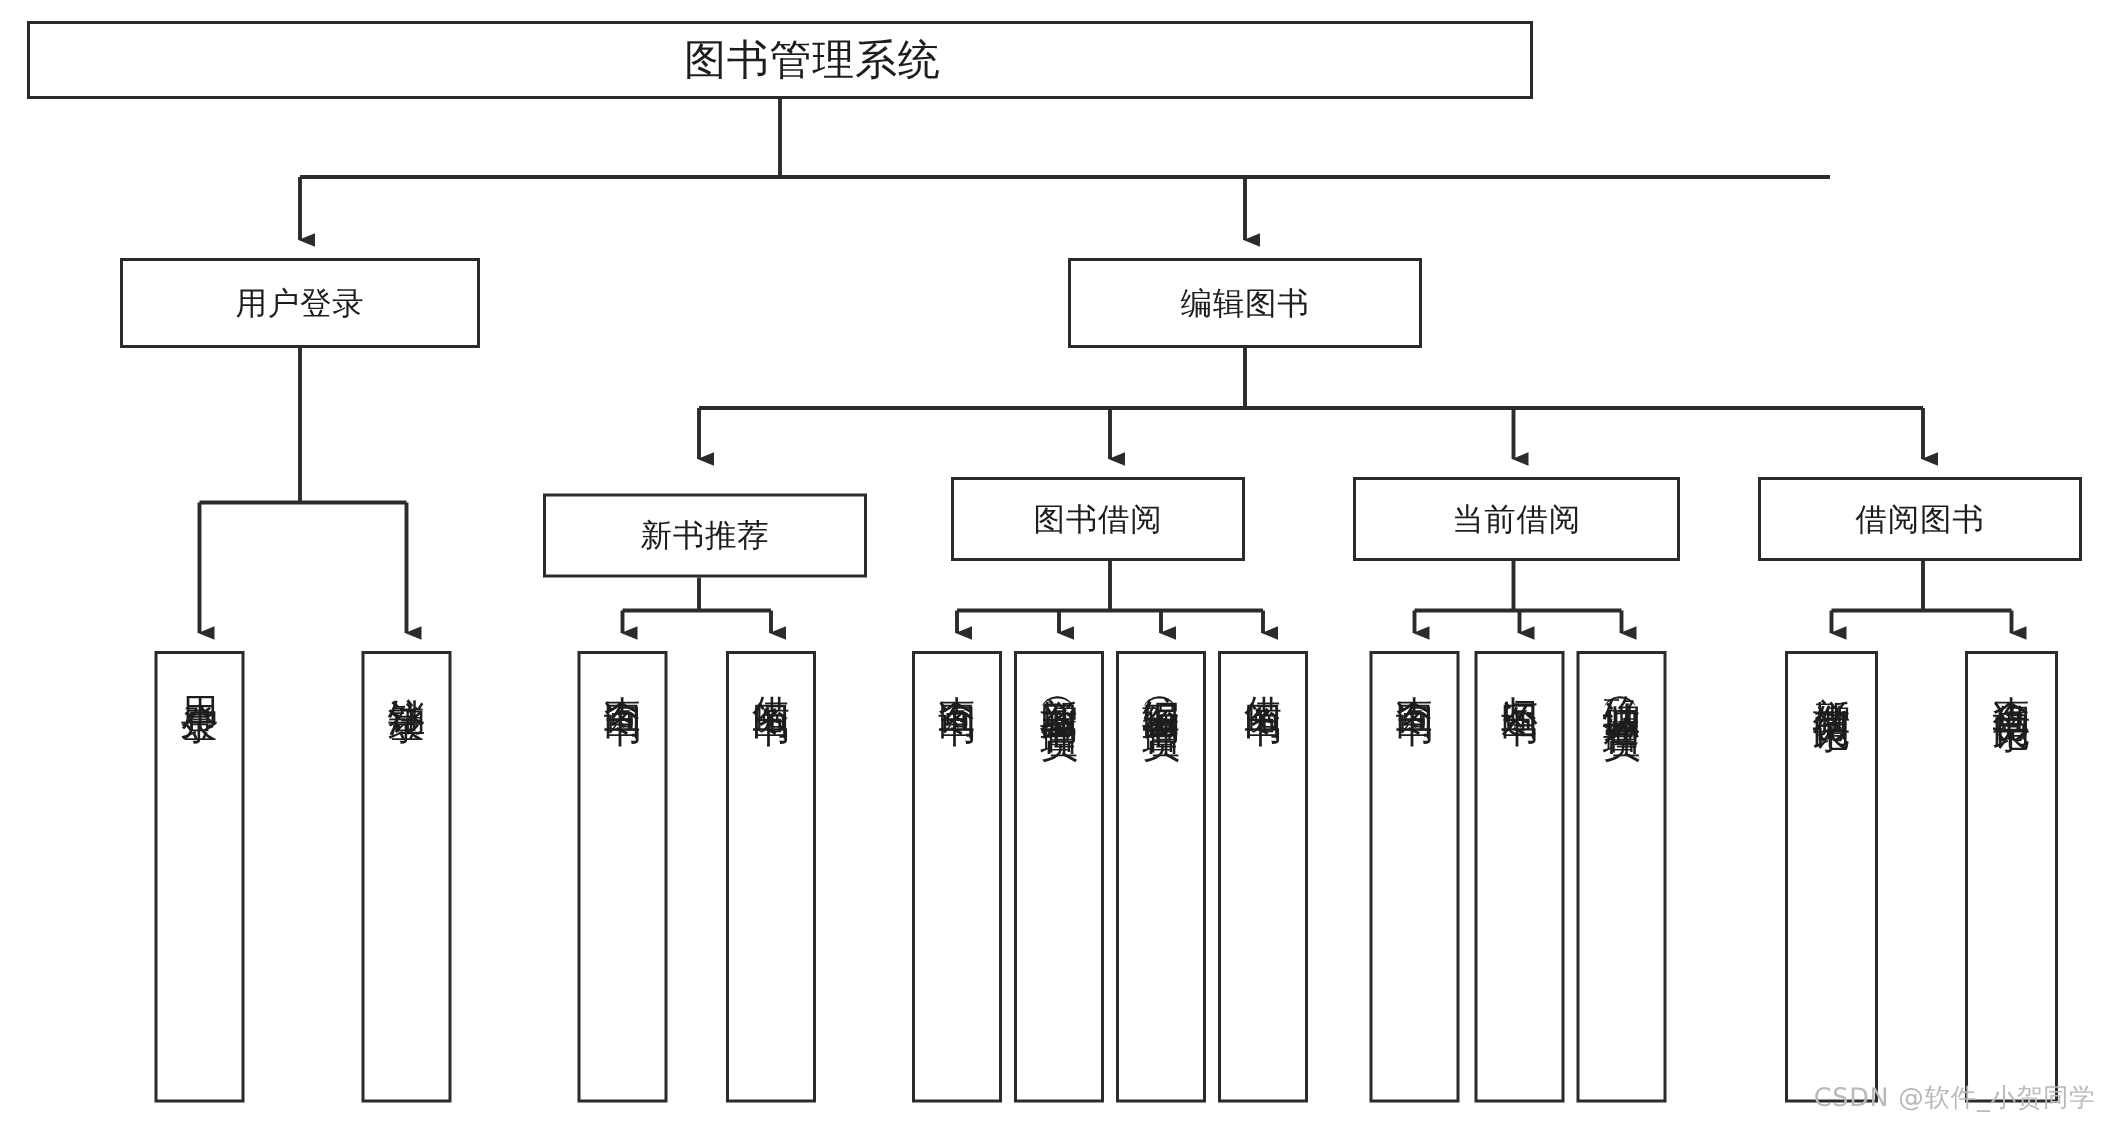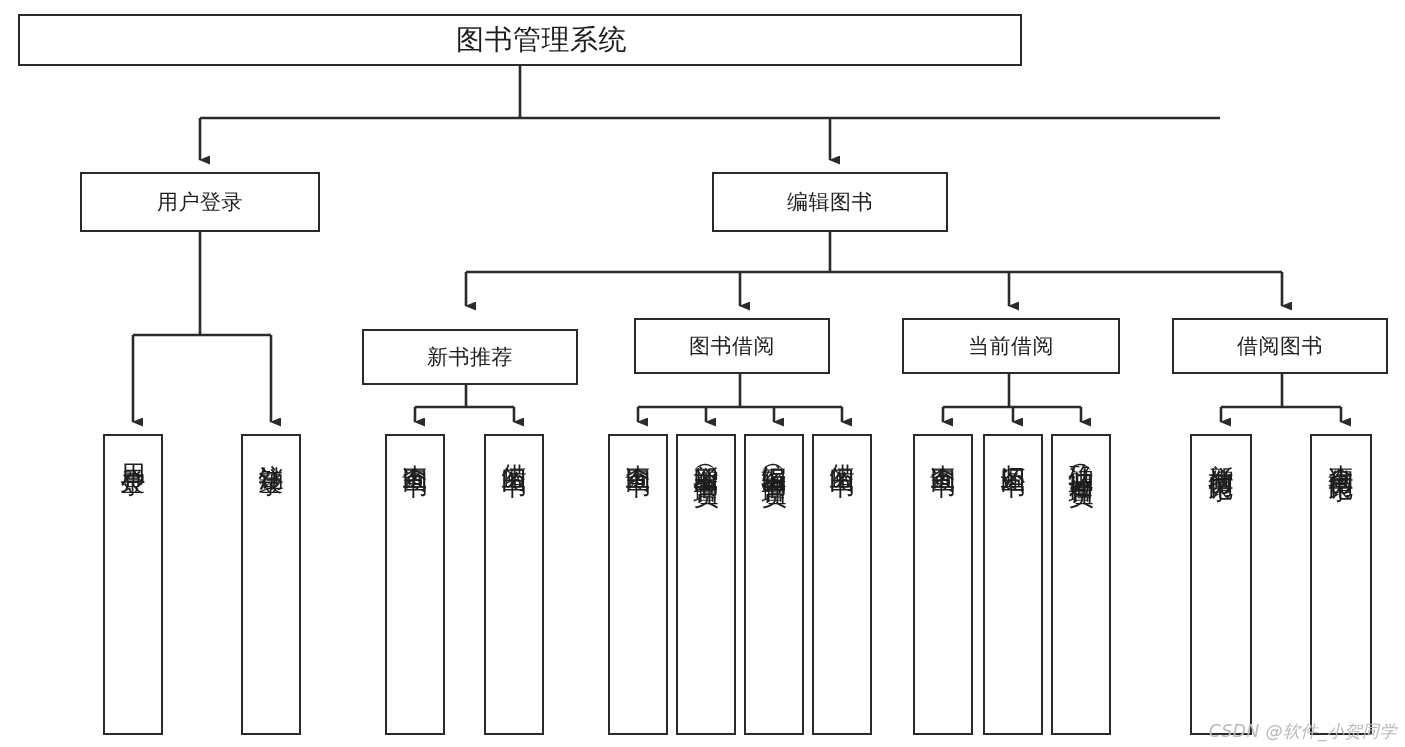--- a/index.html
+++ b/index.html
@@ -72,21 +72,20 @@
   }
   #watermark {
     position: absolute;
     right: 8px;
     bottom: 4px;
     font-size: 17px;
     color: #b9b9b9;
     letter-spacing: 0.5px;
     z-index: 5;
     white-space: nowrap;
-    font-style: italic;
   }
 </style>
 </head>
 <body>
 
 <div id="canvas">
 
   <svg id="edges" viewBox="0 0 1405 747" width="1405" height="747">
     <defs>
       <marker id="arrow" markerWidth="9" markerHeight="11" refX="4.5" refY="10" orient="auto" markerUnits="userSpaceOnUse">

